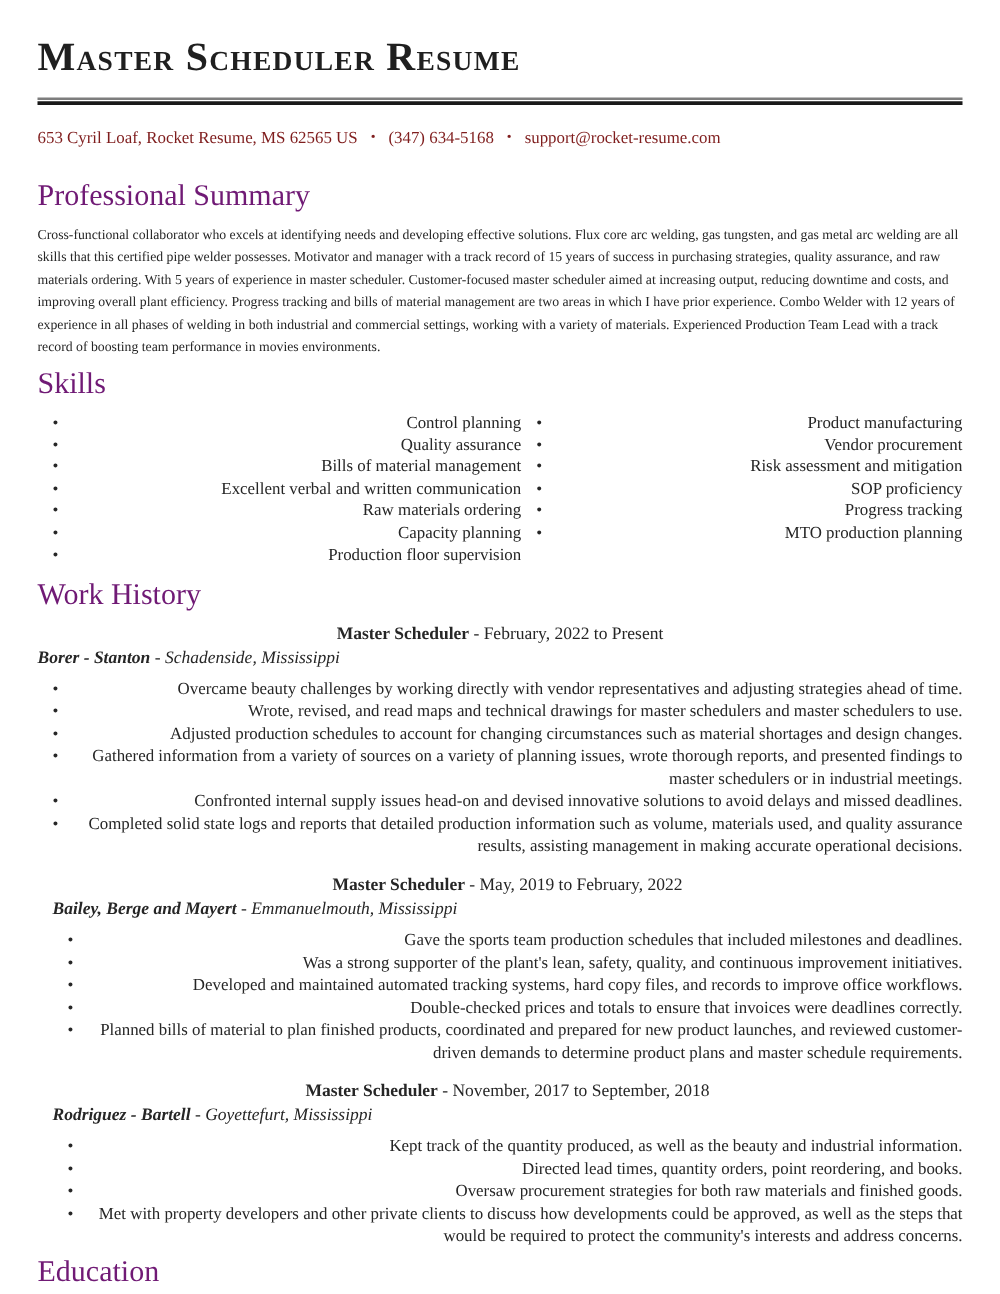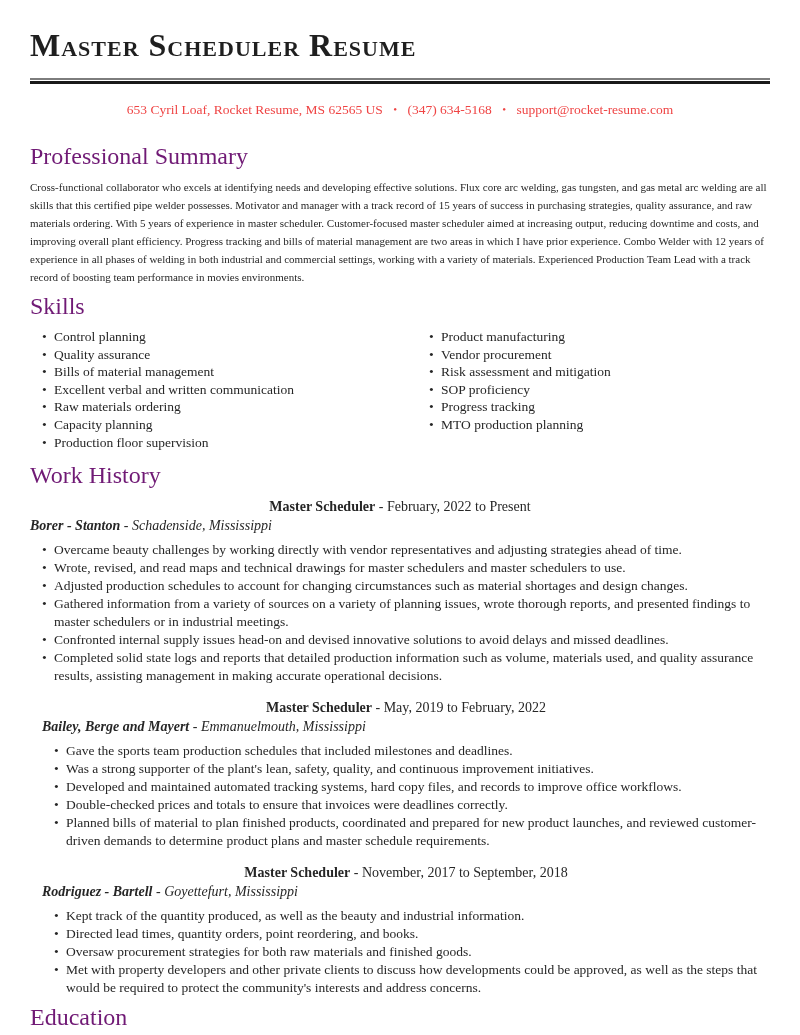--- a/index.html
+++ b/index.html
@@ -16,32 +16,32 @@
     font-variant: small-caps; font-weight: 700;
     font-size: 32px; line-height: 34px; letter-spacing: 1px;
     color: #1f1f1f;
   }
   .double-rule {
     margin-top: 16px; height: 1px;
     border-top: 2px solid #7d7d7d;
     border-bottom: 3px solid #191919;
   }
   .contact {
-    margin: 17px 0 24px; text-align: center;
-    font-size: 13.5px; line-height: 17px; color: #ef4444;
+    margin: 17px 0 24px; text-align: left;
+    font-size: 13.5px; line-height: 17px; color: #7f1d1d;
   }
   .contact .sep { display: inline-block; margin: 0 7px; font-size: 11px; vertical-align: 1px; }
 
   h2.section-heading {
     margin: 6px 0 7px; font-weight: 400;
     font-size: 24px; line-height: 29px; color: #701a75;
   }
   .summary { margin: 0; font-size: 11px; line-height: 18px; }
 
-  ul { list-style: none; margin: 0; padding: 0 0 0 24px; }
+  ul { list-style: none; margin: 0; padding: 0 0 0 24px; text-align: right; }
   li { position: relative; }
   li::before { content: "\2022"; position: absolute; left: -12px; top: 0; }
 
   .skills-cols { display: flex; margin-bottom: 10px; }
   .skills-cols ul.col-left { width: 363px; flex: none; }
   .skills-cols ul.col-right { flex: 1; }
   .skills-cols li { font-size: 13.5px; line-height: 17.6px; }
 
   .job + .job { margin-top: 13px; margin-left: 12px; }
   .job-head { font-size: 14px; line-height: 19px; text-align: center; }

